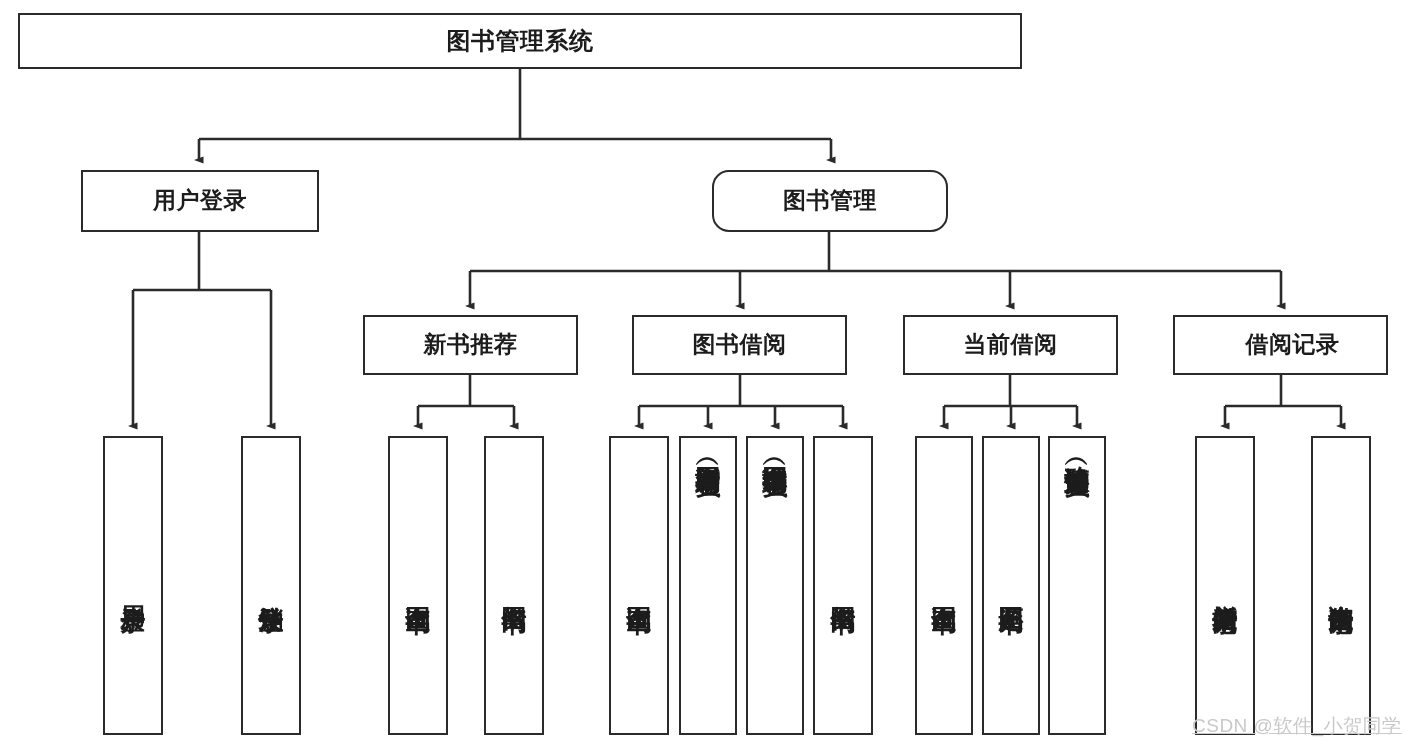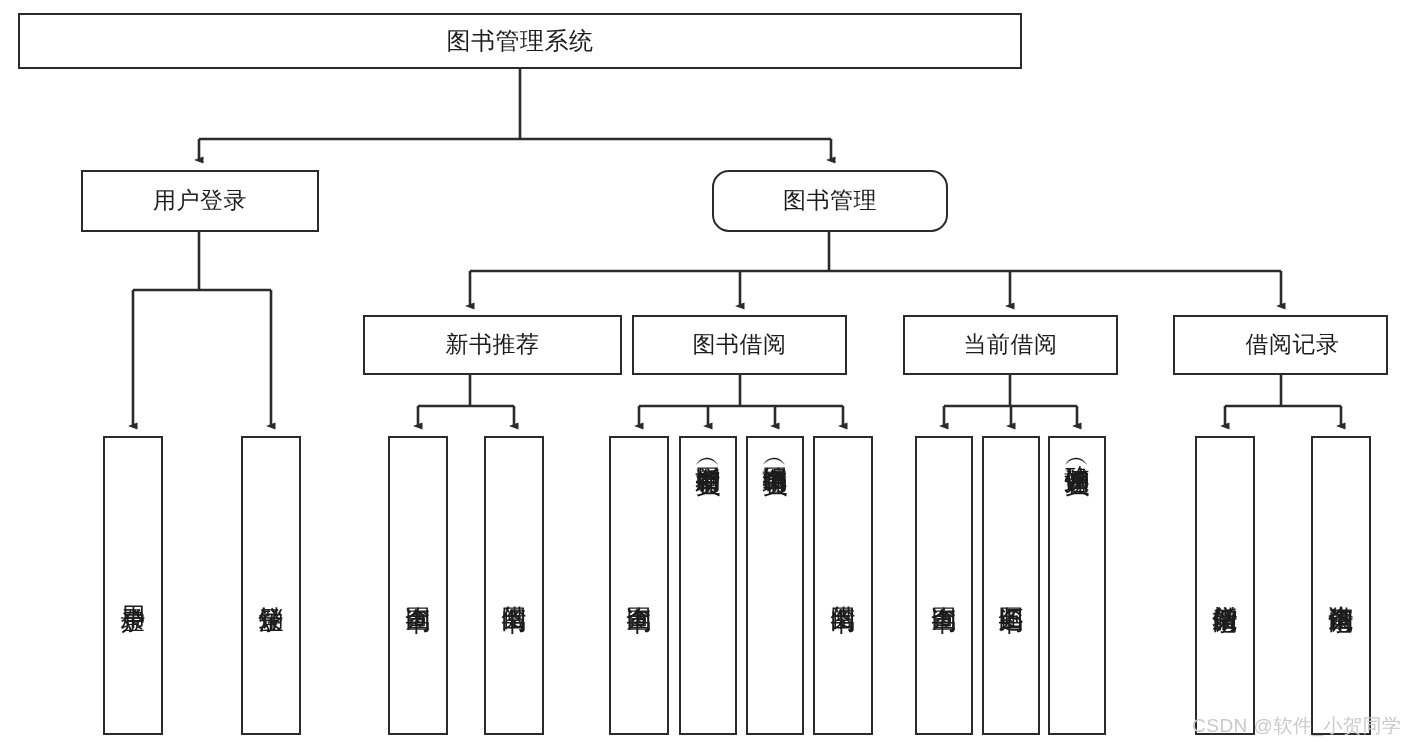--- a/index.html
+++ b/index.html
@@ -26,20 +26,21 @@
   }
   .node {
     position: absolute;
     box-sizing: border-box;
     background: #ffffff;
     border: 2.5px solid #2b2b2b;
     display: flex;
     align-items: center;
     justify-content: center;
     overflow: hidden;
+    font-weight: bold;
   }
   .node .label {
     color: #1c1c1c;
     text-align: center;
     line-height: 1.02;
     white-space: pre-line;
   }
   .node.horiz .label {
     font-size: 23px;
     letter-spacing: 0.5px;
@@ -132,21 +133,21 @@
     <span class="label">图书管理系统</span>
   </div>
 
   <div class="node horiz" style="left:81px; top:170px; width:238px; height:62px;">
     <span class="label">用户登录</span>
   </div>
   <div class="node horiz" style="left:712px; top:170px; width:236px; height:62px;border-radius:17px;">
     <span class="label">图书管理</span>
   </div>
 
-  <div class="node horiz" style="left:363px; top:315px; width:259px; height:60px;">
+  <div class="node horiz" style="left:363px; top:315px; width:215px; height:60px;">
     <span class="label">新书推荐</span>
   </div>
   <div class="node horiz" style="left:903px; top:315px; width:215px; height:60px;">
     <span class="label">当前借阅</span>
   </div>
   <div class="node horiz" style="left:632px; top:315px; width:215px; height:60px;">
     <span class="label">图书借阅</span>
   </div>
   <div class="node horiz" style="left:1173px; top:315px; width:215px; height:60px;padding-left:24px;">
     <span class="label">借阅记录</span>
@@ -189,15 +190,15 @@
     <span class="label">确认归还（管理员）</span>
   </div>
 
   <div class="node vert" style="left:1195px; top:436px; width:60px; height:299px;">
     <span class="label">新增借阅记录</span>
   </div>
   <div class="node vert" style="left:1311px; top:436px; width:60px; height:299px;">
     <span class="label">查询借阅记录</span>
   </div>
 
-  <div class="watermark" style="left:1192px; top:713px;">CSDN @软件_小贺同学</div>
+  <div class="watermark" style="left:1192px; top:713px;text-decoration:underline;">CSDN @软件_小贺同学</div>
 
 </div>
 
 </body></html>

